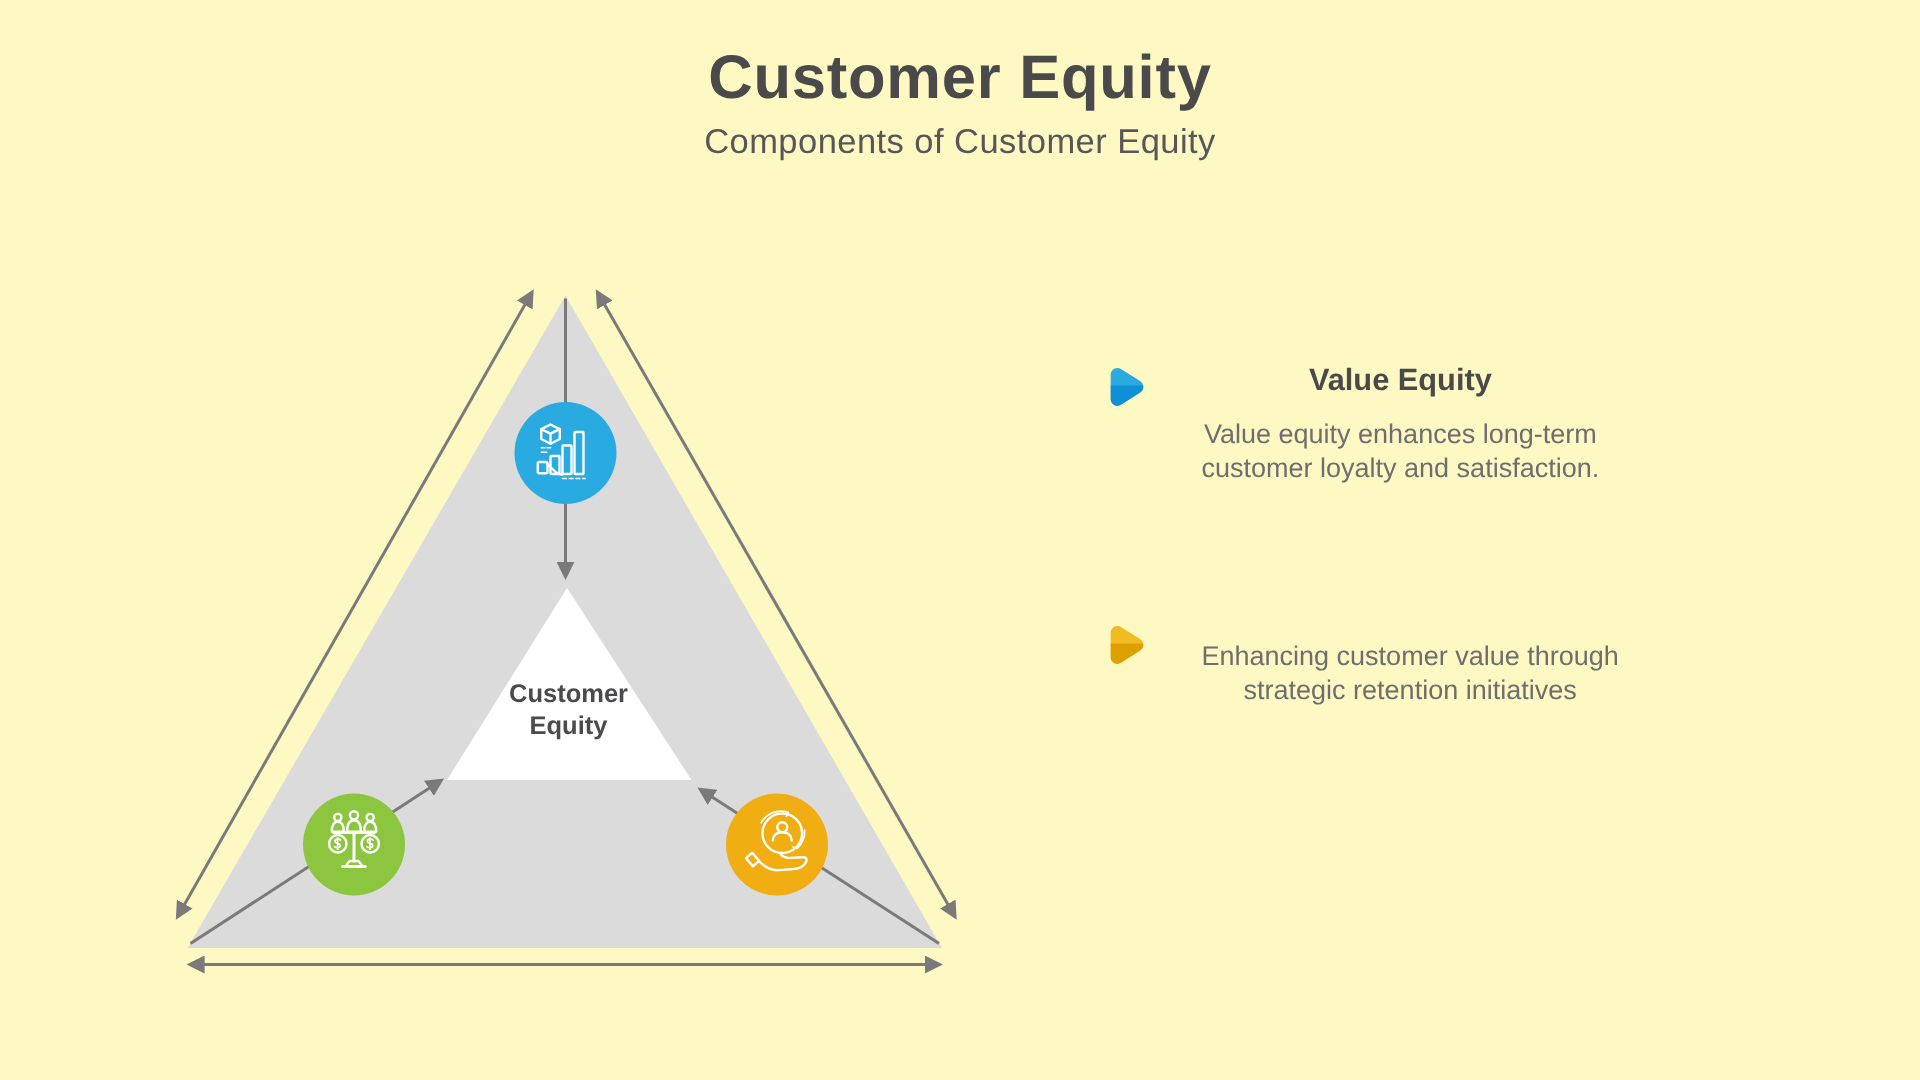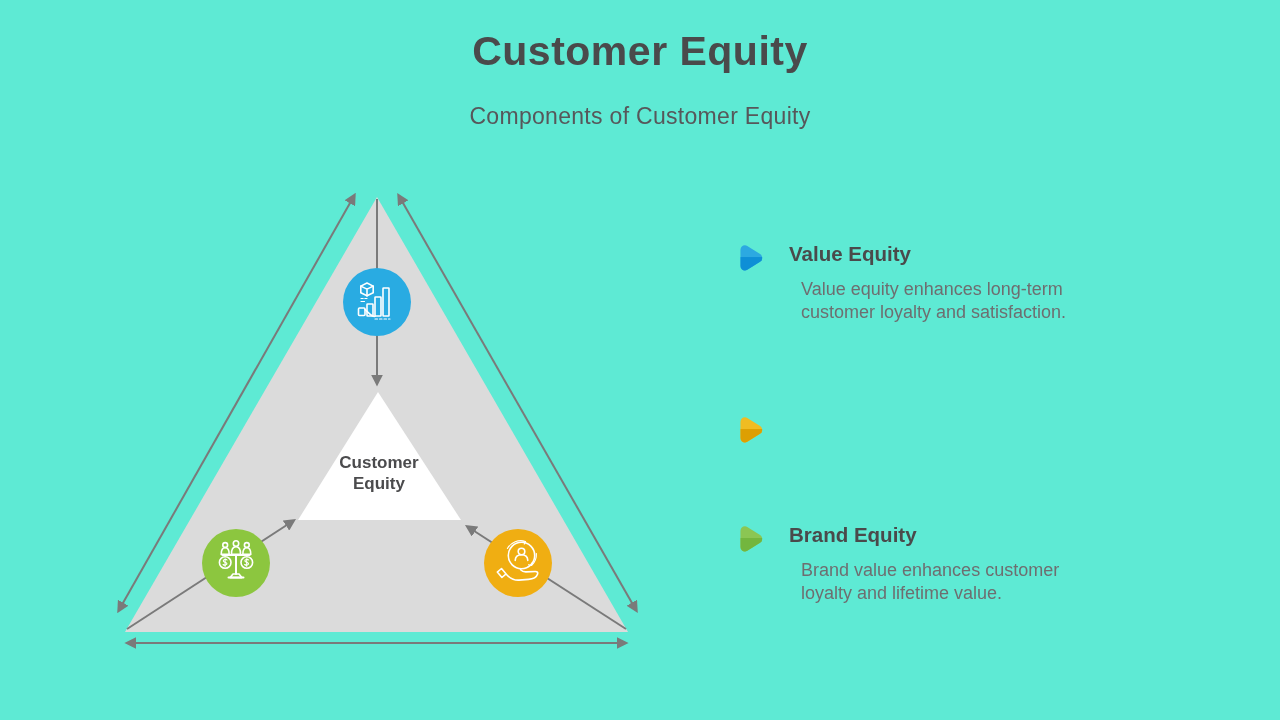--- a/index.html
+++ b/index.html
@@ -1,26 +1,26 @@
 <!DOCTYPE html>
 <html><head>
 <meta charset="utf-8">
 <style>
   html,body{margin:0;padding:0;background:#ffffff;}
-  .stage{position:relative;width:1280px;height:720px;background:#5eead4;overflow:hidden;
+  .stage{position:relative;width:1280px;height:720px;background:#fef9c3;overflow:hidden;
          font-family:"Liberation Sans",sans-serif;}
   .header{position:absolute;top:0;left:0;right:0;text-align:center;}
   .header h1{margin:28px 0 0;font-size:41px;font-weight:bold;color:#4a4a4b;letter-spacing:0.5px;}
-  .header p{margin:28px 0 0;font-size:23px;color:#57575a;letter-spacing:0.3px;}
+  .header p{margin:6px 0 0;font-size:23px;color:#57575a;letter-spacing:0.3px;}
   .diagram{position:absolute;left:0;top:0;}
   .diagram line{stroke-width:2;fill:none;}
   .center-label{position:absolute;left:314px;top:452px;width:130px;text-align:center;
                 font-size:17px;font-weight:bold;color:#4b4b4d;line-height:1.24;}
   .legend{position:absolute;left:733px;top:242px;width:430px;}
-  .item{display:flex;align-items:flex-start;gap:25px;margin-bottom:77px;}
+  .item{display:flex;align-items:flex-start;gap:25px;margin-bottom:77px;text-align:center;}
   .play{width:31px;height:31px;flex:0 0 auto;margin-top:1px;}
   .item h3{margin:0 0 9px;font-size:20.5px;font-weight:bold;color:#4a4a4b;}
   .item p{margin:12px;font-size:18px;line-height:1.3;color:#6e6e70;white-space:pre-line;}
   .ic{stroke:#ffffff;fill:none;stroke-width:1.6;stroke-linecap:round;stroke-linejoin:round;}
   .ic .thin{stroke-width:1.15;}
 </style>
 </head>
 <body>
 
 <div class="stage">
@@ -118,34 +118,20 @@
       <svg class="play" viewBox="0 0 30 30">
         <defs>
             <clipPath id="pc1">
               <path d="M7.2,6.6 C7.2,3.2 10.9,1.1 13.8,2.9 L26.2,10.7 C28.9,12.4 28.9,16.4 26.2,18.1 L13.8,25.9 C10.9,27.7 7.2,25.6 7.2,22.2 Z"></path>
             </clipPath>
           </defs>
         <path d="M7.2,6.6 C7.2,3.2 10.9,1.1 13.8,2.9 L26.2,10.7 C28.9,12.4 28.9,16.4 26.2,18.1 L13.8,25.9 C10.9,27.7 7.2,25.6 7.2,22.2 Z" fill="#f0bc22"></path>
         <rect x="0" y="13.6" width="30" height="17" clip-path="url(#pc1)" fill="#dd9f02"></rect>
       </svg>
       <div class="txt">
+        <p>Enhancing customer value through
+strategic retention initiatives</p>
       </div>
     </div>
 
-    <div class="item">
-      <svg class="play" viewBox="0 0 30 30">
-        <defs>
-            <clipPath id="pc2">
-              <path d="M7.2,6.6 C7.2,3.2 10.9,1.1 13.8,2.9 L26.2,10.7 C28.9,12.4 28.9,16.4 26.2,18.1 L13.8,25.9 C10.9,27.7 7.2,25.6 7.2,22.2 Z"></path>
-            </clipPath>
-          </defs>
-        <path d="M7.2,6.6 C7.2,3.2 10.9,1.1 13.8,2.9 L26.2,10.7 C28.9,12.4 28.9,16.4 26.2,18.1 L13.8,25.9 C10.9,27.7 7.2,25.6 7.2,22.2 Z" fill="#8bc653"></path>
-        <rect x="0" y="13.6" width="30" height="17" clip-path="url(#pc2)" fill="#73b63e"></rect>
-      </svg>
-      <div class="txt">
-        <h3>Brand Equity</h3>
-        <p>Brand value enhances customer
-loyalty and lifetime value.</p>
-      </div>
-    </div>
 
   </div>
 </div>
 
 </body></html>

